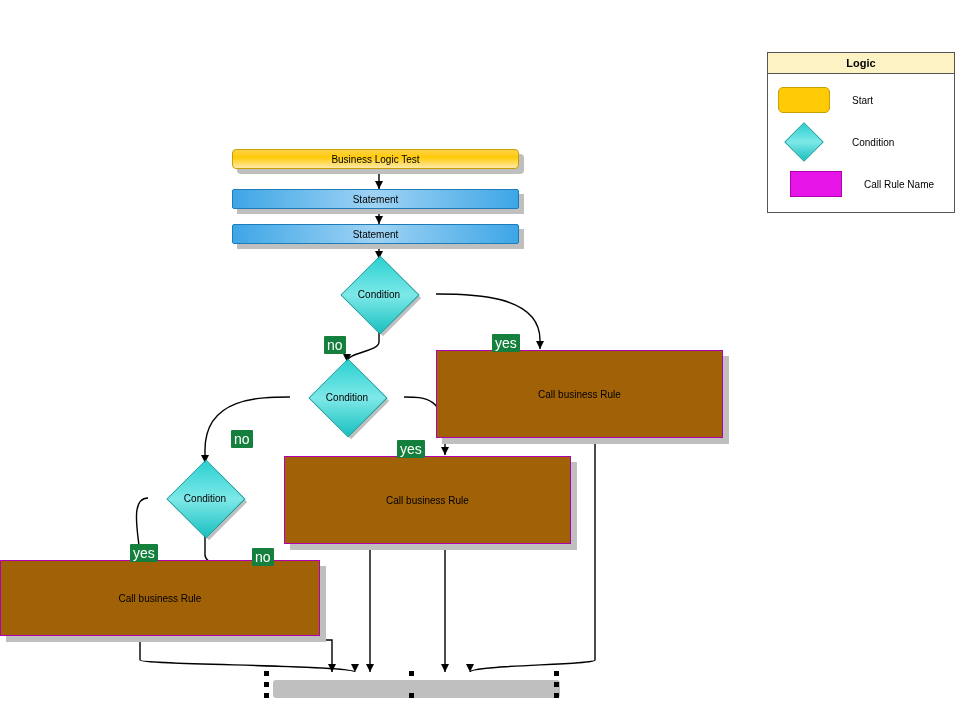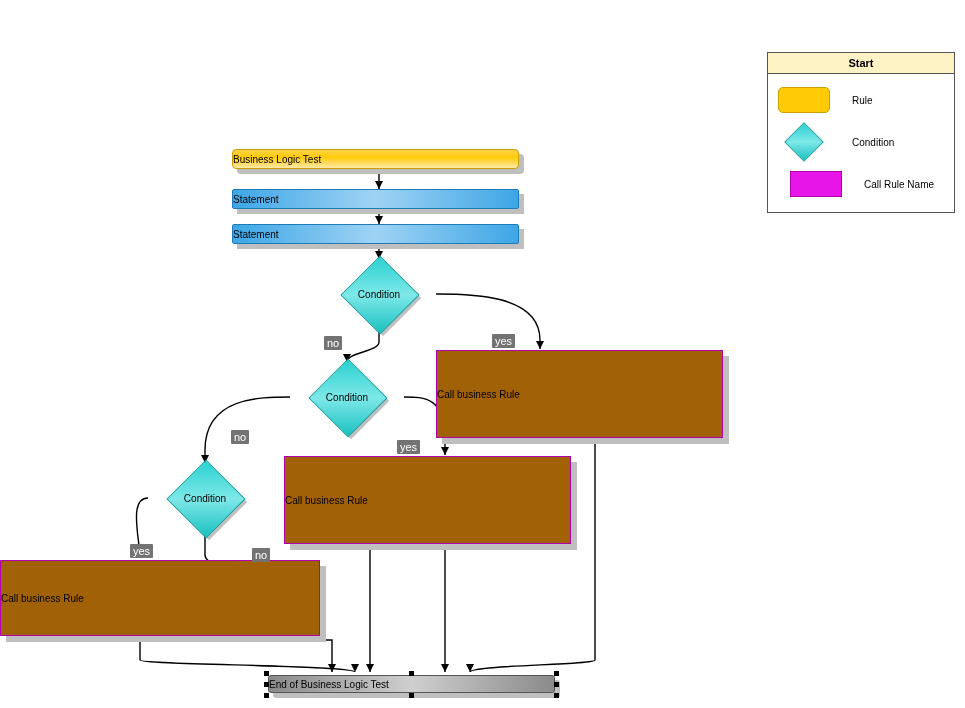--- a/index.html
+++ b/index.html
@@ -1,27 +1,27 @@
 <!DOCTYPE html>
 <html><head>
 <meta charset="utf-8">
 <style>
   html,body{margin:0;padding:0;width:965px;height:708px;background:#fff;font-family:Arial,Helvetica,sans-serif;font-size:10px;color:#000;}
   .stage{position:relative;width:965px;height:708px;overflow:hidden;}
   .shadow{position:absolute;background:#bfbfbf;}
-  .shape{position:absolute;display:flex;align-items:center;text-align:center;box-sizing:border-box;}
+  .shape{position:absolute;display:flex;align-items:center;justify-content:center;text-align:center;box-sizing:border-box;}
   .start{background:linear-gradient(to bottom,#ffd24a 0%,#ffcb07 40%,#ffe9a8 100%);border:1px solid #caa000;border-radius:4px;}
   .stmt{background:linear-gradient(to right,#3ea6e6 0%,#9fd3f4 50%,#3ea6e6 100%);border:1px solid #1e7cb8;border-radius:2px;}
   .end{background:linear-gradient(to right,#8a8a8a 0%,#cfcfcf 50%,#8a8a8a 100%);border:1px solid #555;border-radius:3px;}
   .call{background:#a16207;border:1px solid #b000b0;}
   .diamond-wrap{position:absolute;}
   .diamond-shadow{position:absolute;background:#bfbfbf;transform:rotate(45deg);}
   .diamond{position:absolute;background:linear-gradient(135deg,#2ad0d0 0%,#7ee8e8 50%,#19c0c0 100%);border:1px solid #0fa0a0;transform:rotate(45deg);}
   .diamond-label{position:absolute;display:flex;align-items:center;justify-content:center;pointer-events:none;}
-  .edge-label{position:absolute;background:#737373;color:#fff;font-size:11px;padding:1px 3px;border-radius:1px;}
+  .edge-label{position:absolute;background:#15803d;color:#fff;font-size:14px;padding:1px 3px;border-radius:1px;}
   .legend{position:absolute;border:1px solid #555;background:#fff;}
   .legend-title{background:#fdf2c4;border-bottom:1px solid #555;text-align:center;font-weight:bold;padding:4px 0;font-size:11px;}
   .legend-body{padding:12px 10px 14px 10px;}
   .legend-row{display:flex;align-items:center;margin-bottom:14px;}
   .legend-row:last-child{margin-bottom:0;margin-left:12px;}
   .lg-icon{width:52px;height:28px;margin-right:22px;display:flex;align-items:center;justify-content:center;}
   .lg-start{background:#ffcb07;border:1px solid #caa000;border-radius:5px;width:52px;height:24px;}
   .lg-diam{width:26px;height:26px;background:linear-gradient(135deg,#2ad0d0,#7ee8e8,#19c0c0);border:1px solid #0fa0a0;transform:rotate(45deg);}
   .lg-call{background:#e815e8;border:1px solid #b000b0;width:52px;height:24px;}
   .lg-text{font-size:10px;}
@@ -114,48 +114,45 @@
 <div class="shape call" style="left:284px;top:456px;width:287px;height:88px;">
   <span>Call business Rule</span>
 </div>
 
 <div class="shadow" style="left:6px;top:566px;width:320px;height:76px;"></div>
 <div class="shape call" style="left:0px;top:560px;width:320px;height:76px;">
   <span>Call business Rule</span>
 </div>
 
 <div class="shadow" style="left:273px;top:680px;width:287px;height:18px;border-radius:3px;"></div>
-<div class="shape end" style="left:268px;top:675px;width:287px;height:18px;">
-  <span>End of Business Logic Test</span>
-</div>
 
 <div class="sel-handle" style="left:264px;top:671px;"></div>
 <div class="sel-handle" style="left:409px;top:671px;"></div>
 <div class="sel-handle" style="left:554px;top:671px;"></div>
 <div class="sel-handle" style="left:264px;top:693px;"></div>
 <div class="sel-handle" style="left:409px;top:693px;"></div>
 <div class="sel-handle" style="left:554px;top:693px;"></div>
 <div class="sel-handle" style="left:264px;top:682px;"></div>
 <div class="sel-handle" style="left:554px;top:682px;"></div>
 
 <div class="edge-label" style="left:492px;top:334px;">yes</div>
 <div class="edge-label" style="left:324px;top:336px;">no</div>
 <div class="edge-label" style="left:397px;top:440px;">yes</div>
 <div class="edge-label" style="left:231px;top:430px;">no</div>
 <div class="edge-label" style="left:130px;top:544px;">yes</div>
 <div class="edge-label" style="left:252px;top:548px;">no</div>
 
 <div class="legend" style="left:767px;top:52px;width:186px;">
-  <div class="legend-title">Start</div>
+  <div class="legend-title">Logic</div>
   <div class="legend-body">
     <div class="legend-row">
       <div class="lg-icon">
             <div class="lg-start"></div>
           </div>
-      <div class="lg-text">Rule</div>
+      <div class="lg-text">Start</div>
     </div>
     <div class="legend-row">
       <div class="lg-icon">
             <div class="lg-diam"></div>
           </div>
       <div class="lg-text">Condition</div>
     </div>
     <div class="legend-row">
       <div class="lg-icon">
             <div class="lg-call"></div>

